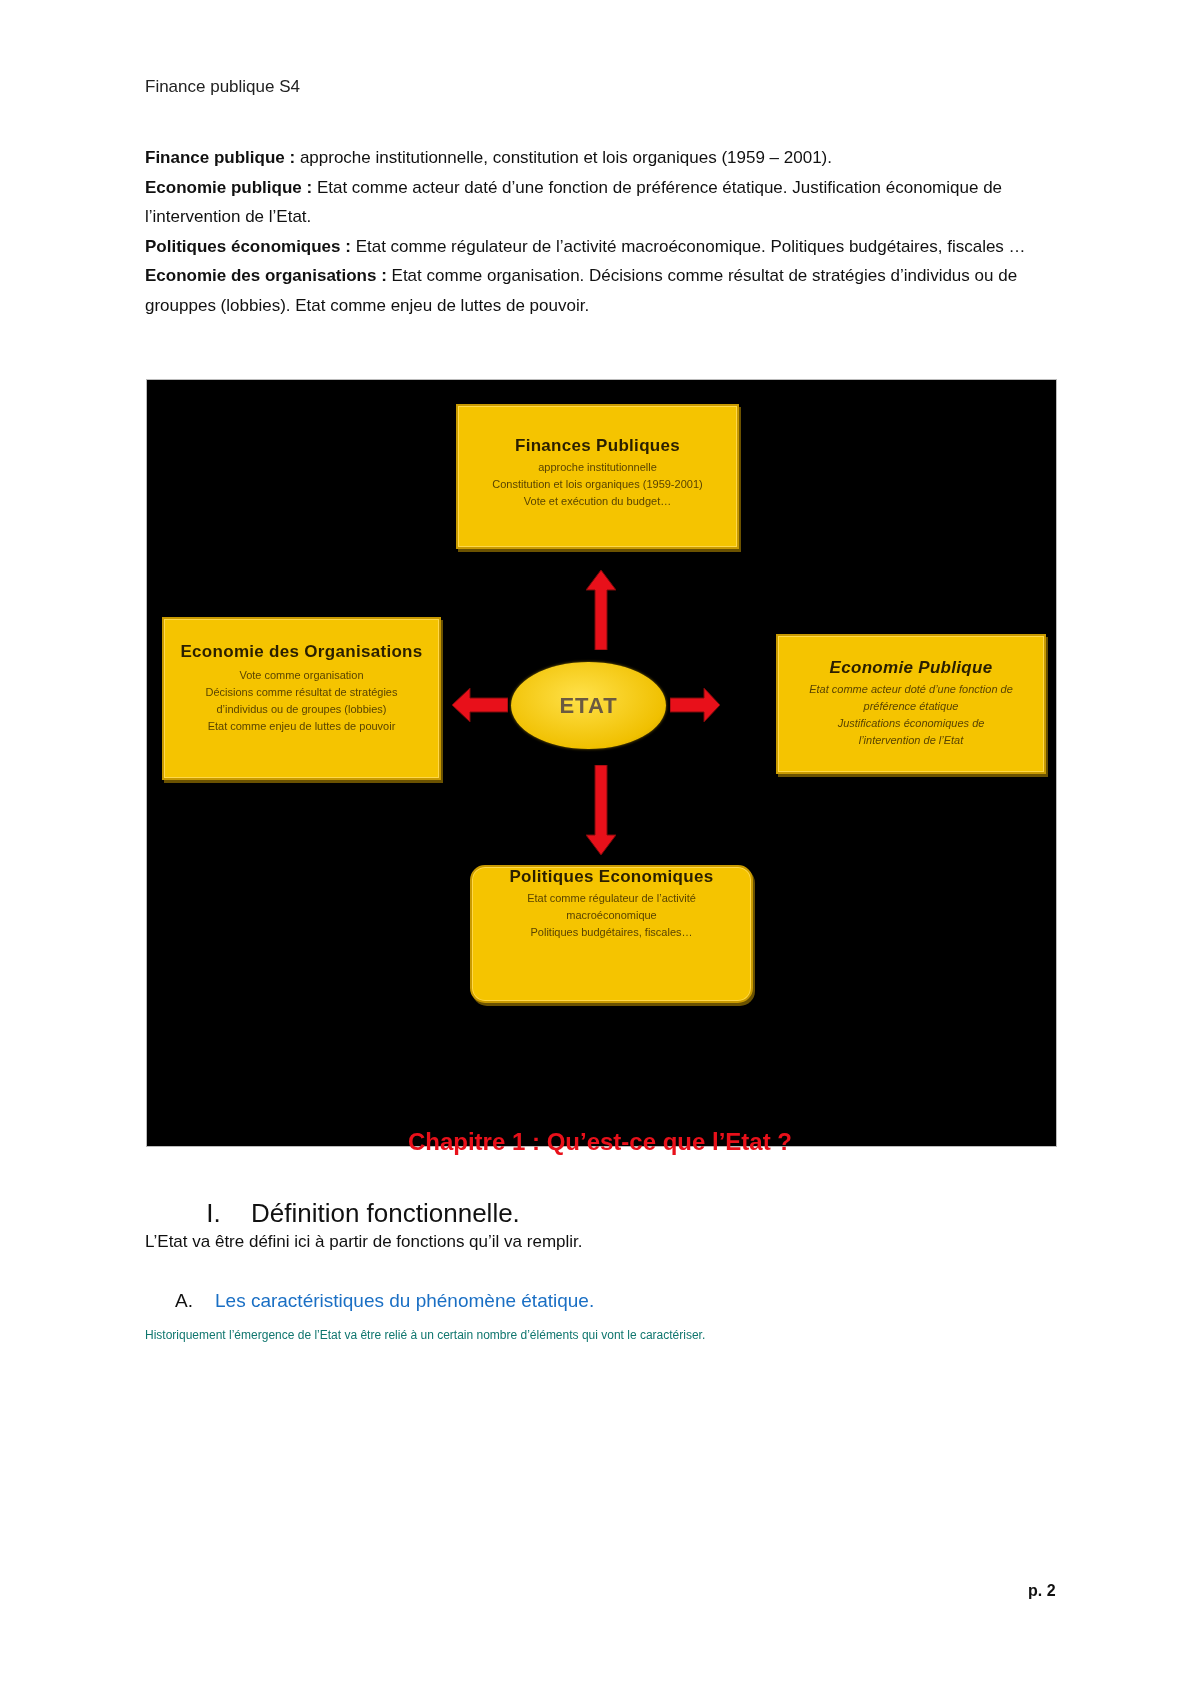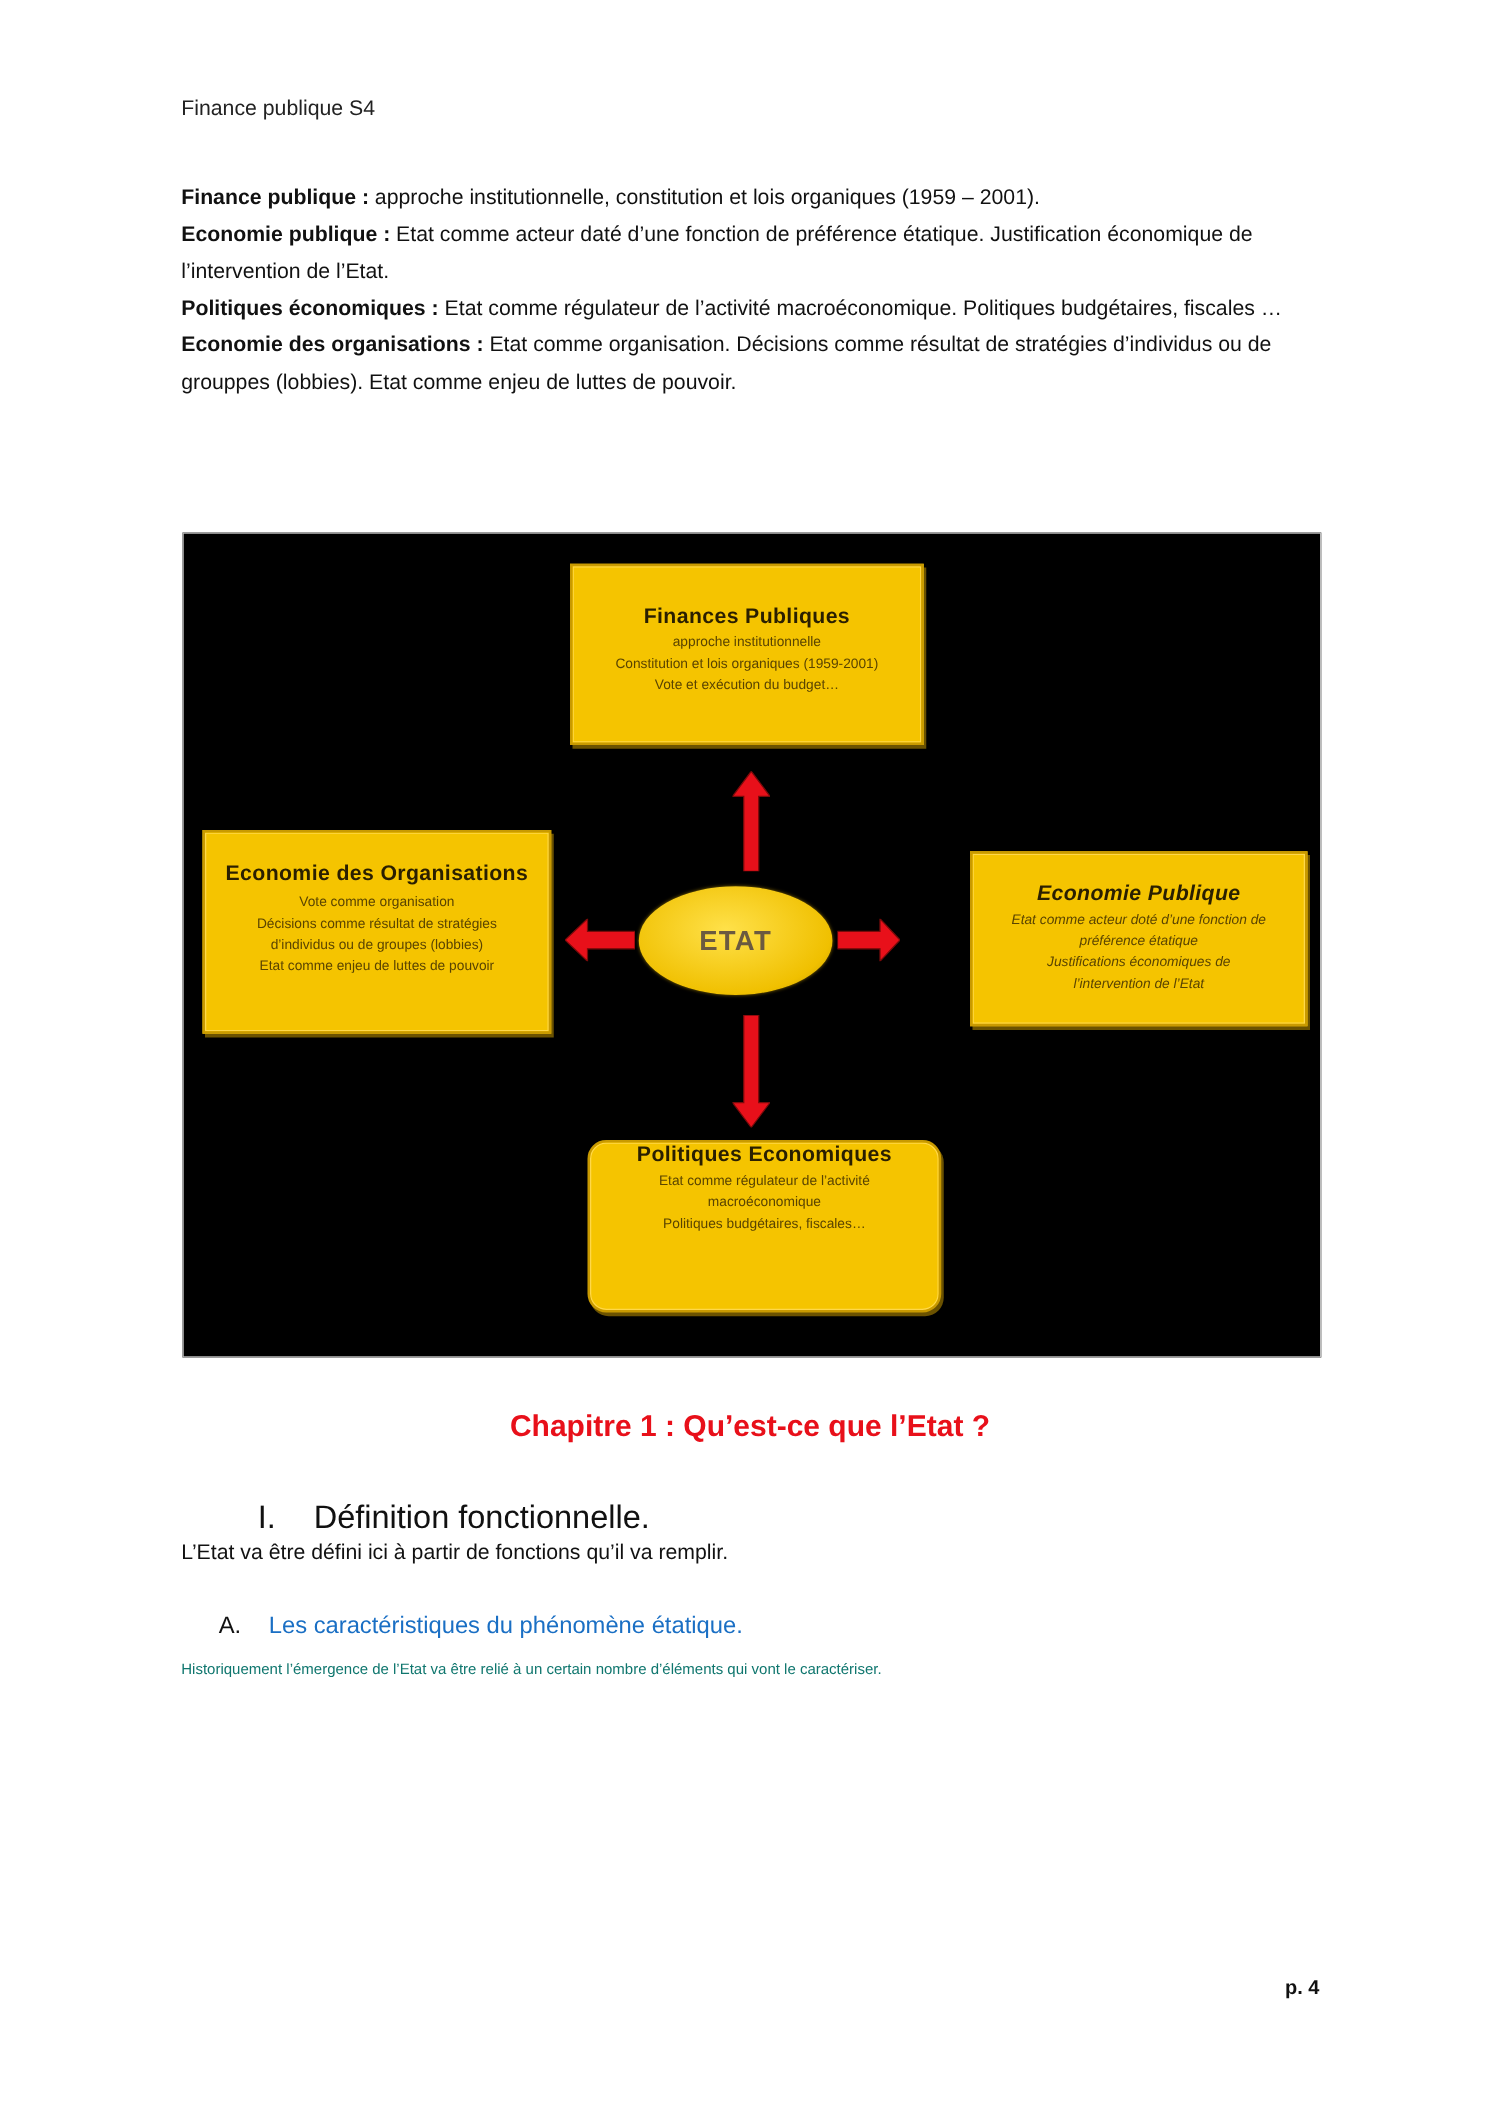--- a/index.html
+++ b/index.html
@@ -2,21 +2,21 @@
 <html><head>
 <meta charset="utf-8">
 <style>
   html, body { margin:0; padding:0; background:#ffffff; }
   body { width:1200px; height:1698px; position:relative; font-family:"Liberation Sans", sans-serif; color:#111; overflow:hidden; }
   .page { position:absolute; left:0; top:0; width:1200px; height:1698px; background:#fff; }
   .header-text { position:absolute; left:145px; top:77px; font-size:17px; color:#222; }
   .intro { position:absolute; left:145px; top:143px; width:920px; font-size:17px; line-height:29.5px; color:#111; }
   .intro p { margin:0; }
   .intro b { font-weight:bold; }
-  .diagram { position:absolute; left:146px; top:379px; width:911px; height:660px; background:#000; border:1px solid #bbb; box-sizing:border-box;margin-top:47px; }
+  .diagram { position:absolute; left:146px; top:379px; width:911px; height:768px; background:#000; border:1px solid #bbb; box-sizing:border-box; }
   .box { position:absolute; background:#f5c400; border:2px solid #c99a00; box-shadow: 2px 3px 0 #6b5200, inset 0 0 0 1px #ffd84a; box-sizing:border-box; text-align:center; color:#3a2a00; }
   .box .title { font-weight:bold; font-size:17px; color:#2a1f00; margin-bottom:3px; letter-spacing:0.3px; }
   .box .line { font-size:11px; line-height:17px; color:#5a4400; }
   .ellipse { position:absolute; background:radial-gradient(ellipse at 45% 40%, #ffe14a, #f0c000 70%, #b88f00); border-radius:50%; display:flex; align-items:center; justify-content:center; box-shadow:0 0 3px #8a6c00; }
   .ellipse span { font-weight:bold; font-size:22px; color:#6b5a40; letter-spacing:1px; }
   .arrow { position:absolute; }
   .chapter { position:absolute; left:0; width:1200px; top:1128px; text-align:center; color:#e8101a; font-size:24px; font-weight:bold; }
   .section { position:absolute; left:176px; top:1198px; font-size:26px; font-weight:normal; color:#111;text-align:center; }
   .section .num { display:inline-block; width:75px; }
   .para1 { position:absolute; left:145px; top:1232px; font-size:17px; color:#111; }
@@ -100,14 +100,14 @@
   </div>
 
   <div class="para1">L’Etat va être défini ici à partir de fonctions qu’il va remplir.</div>
 
   <div class="subsection">
     <span class="letter">A.</span><span class="title">Les caractéristiques du phénomène étatique.</span>
   </div>
 
   <div class="para2">Historiquement l’émergence de l’Etat va être relié à un certain nombre d’éléments qui vont le caractériser.</div>
 
-  <div class="page-num">p. 4</div>
+  <div class="page-num">p. 2</div>
 </div>
 
 </body></html>

